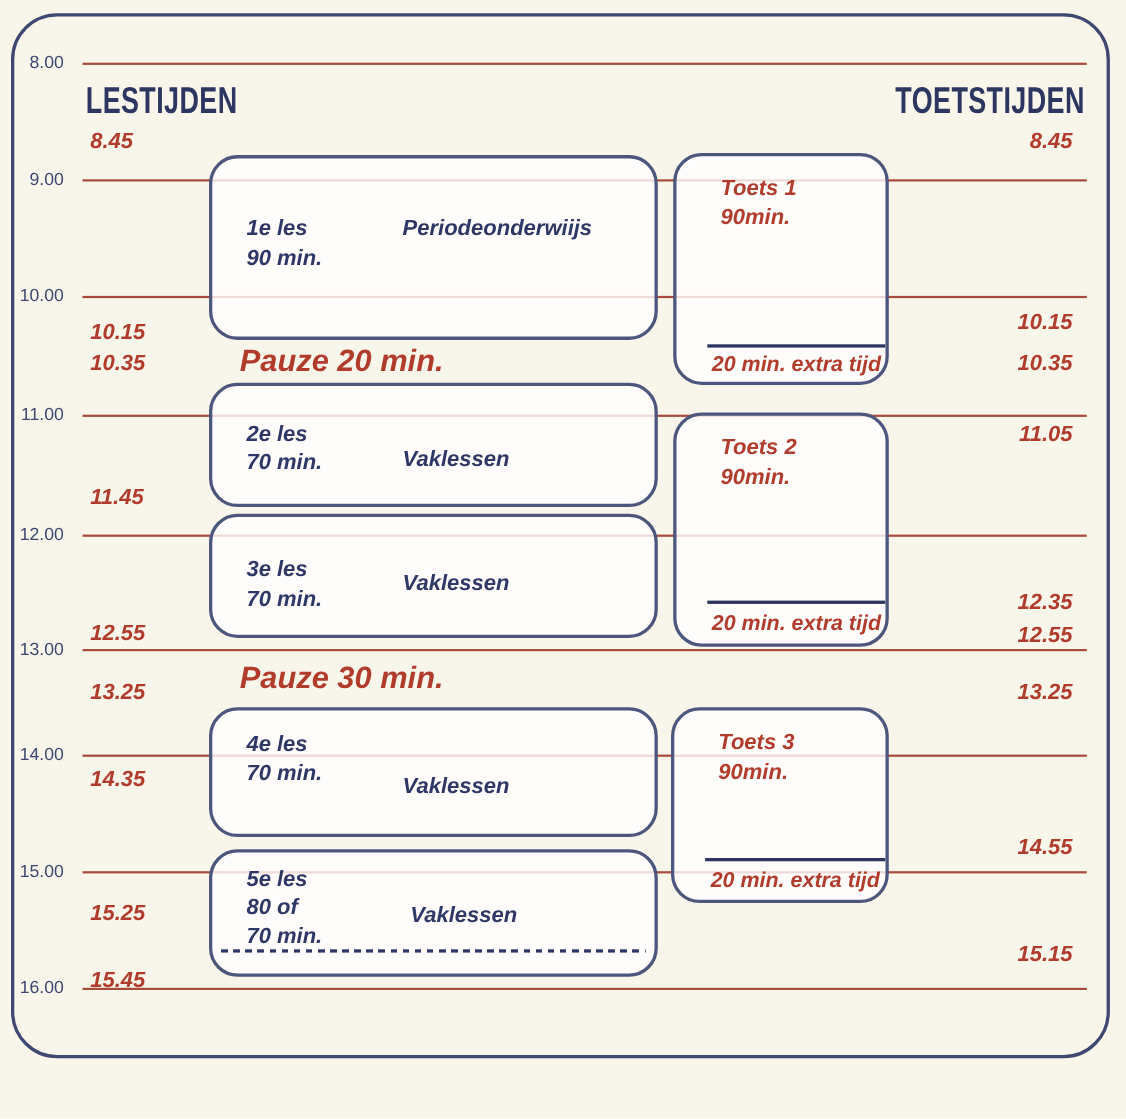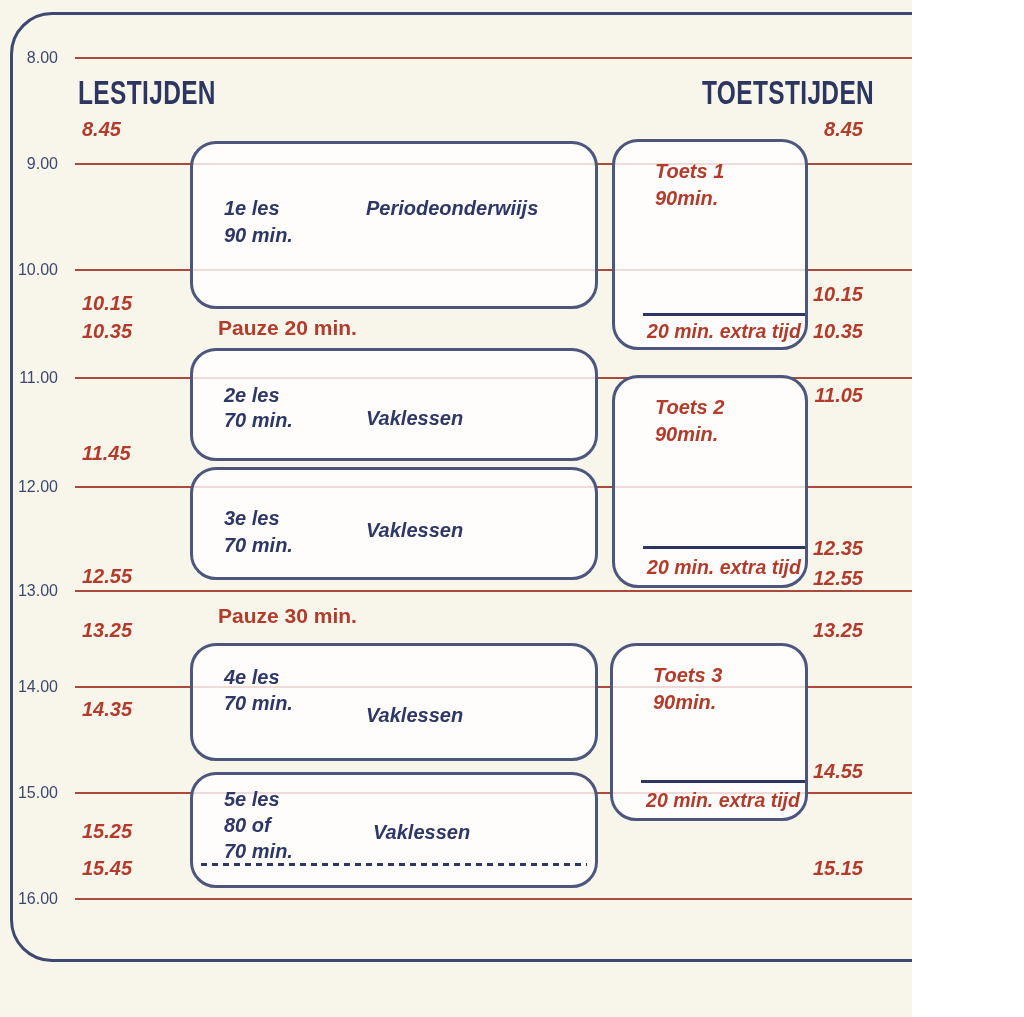--- a/index.html
+++ b/index.html
@@ -1,21 +1,21 @@
 <!DOCTYPE html>
 <html><head>
 <meta charset="utf-8">
 <style>
   * { box-sizing: border-box; margin: 0; padding: 0; }
   html,body { background:#ffffff; }
   body { font-family: "Liberation Sans", sans-serif; }
 
   #canvas {
     position: relative;
-    width: 912px;
+    width: 1024px;
     height: 1017px;
     background: var(--bg, #f8f5eb);
     overflow: hidden;
   }
 
   
   .frame {
     position: absolute;
     left: 10px; top: 12px;
     width: 999px; height: 950px;
@@ -66,22 +66,23 @@
     color: var(--red-text, #b13c2c);
     transform: translateY(-50%);
     z-index: 3;
     white-space: nowrap;
   }
   .red-time.left  { left: 82px; }
   .red-time.right { right: 49px; }
 
   .pauze {
     position: absolute;
-    font-size: 21px;
-    font-weight: bold;
+    font-size: 28px;
+    font-weight: bold;
+    font-style: italic;
     color: var(--red-text, #b13c2c);
     transform: translateY(-50%);
     z-index: 3;
     white-space: nowrap;
   }
 
   .box {
     position: absolute;
     background: rgba(255,255,255,0.80);
     border: 3px solid var(--box-navy, #4d567c);
@@ -168,21 +169,21 @@
 
   <div id="left-times-layer">
       <div class="red-time left" style="top: 129px;">8.45</div>
       <div class="red-time left" style="top: 303px;">10.15</div>
       <div class="red-time left" style="top: 331px;">10.35</div>
       <div class="red-time left" style="top: 453px;">11.45</div>
       <div class="red-time left" style="top: 576px;">12.55</div>
       <div class="red-time left" style="top: 630px;">13.25</div>
       <div class="red-time left" style="top: 709px; text-align: center;">14.35</div>
       <div class="red-time left" style="top: 831px;">15.25</div>
-      <div class="red-time left" style="top: 868px; font-style: italic;">15.45</div>
+      <div class="red-time left" style="top: 892px; font-style: italic;">15.45</div>
     </div>
   <div id="right-times-layer">
       <div class="red-time right" style="top: 129px;">8.45</div>
       <div class="red-time right" style="top: 294px;">10.15</div>
       <div class="red-time right" style="top: 331px;">10.35</div>
       <div class="red-time right" style="top: 395px;">11.05</div>
       <div class="red-time right" style="top: 548px;">12.35</div>
       <div class="red-time right" style="top: 578px;">12.55</div>
       <div class="red-time right" style="top: 630px;">13.25</div>
       <div class="red-time right" style="top: 771px;">14.55</div>

